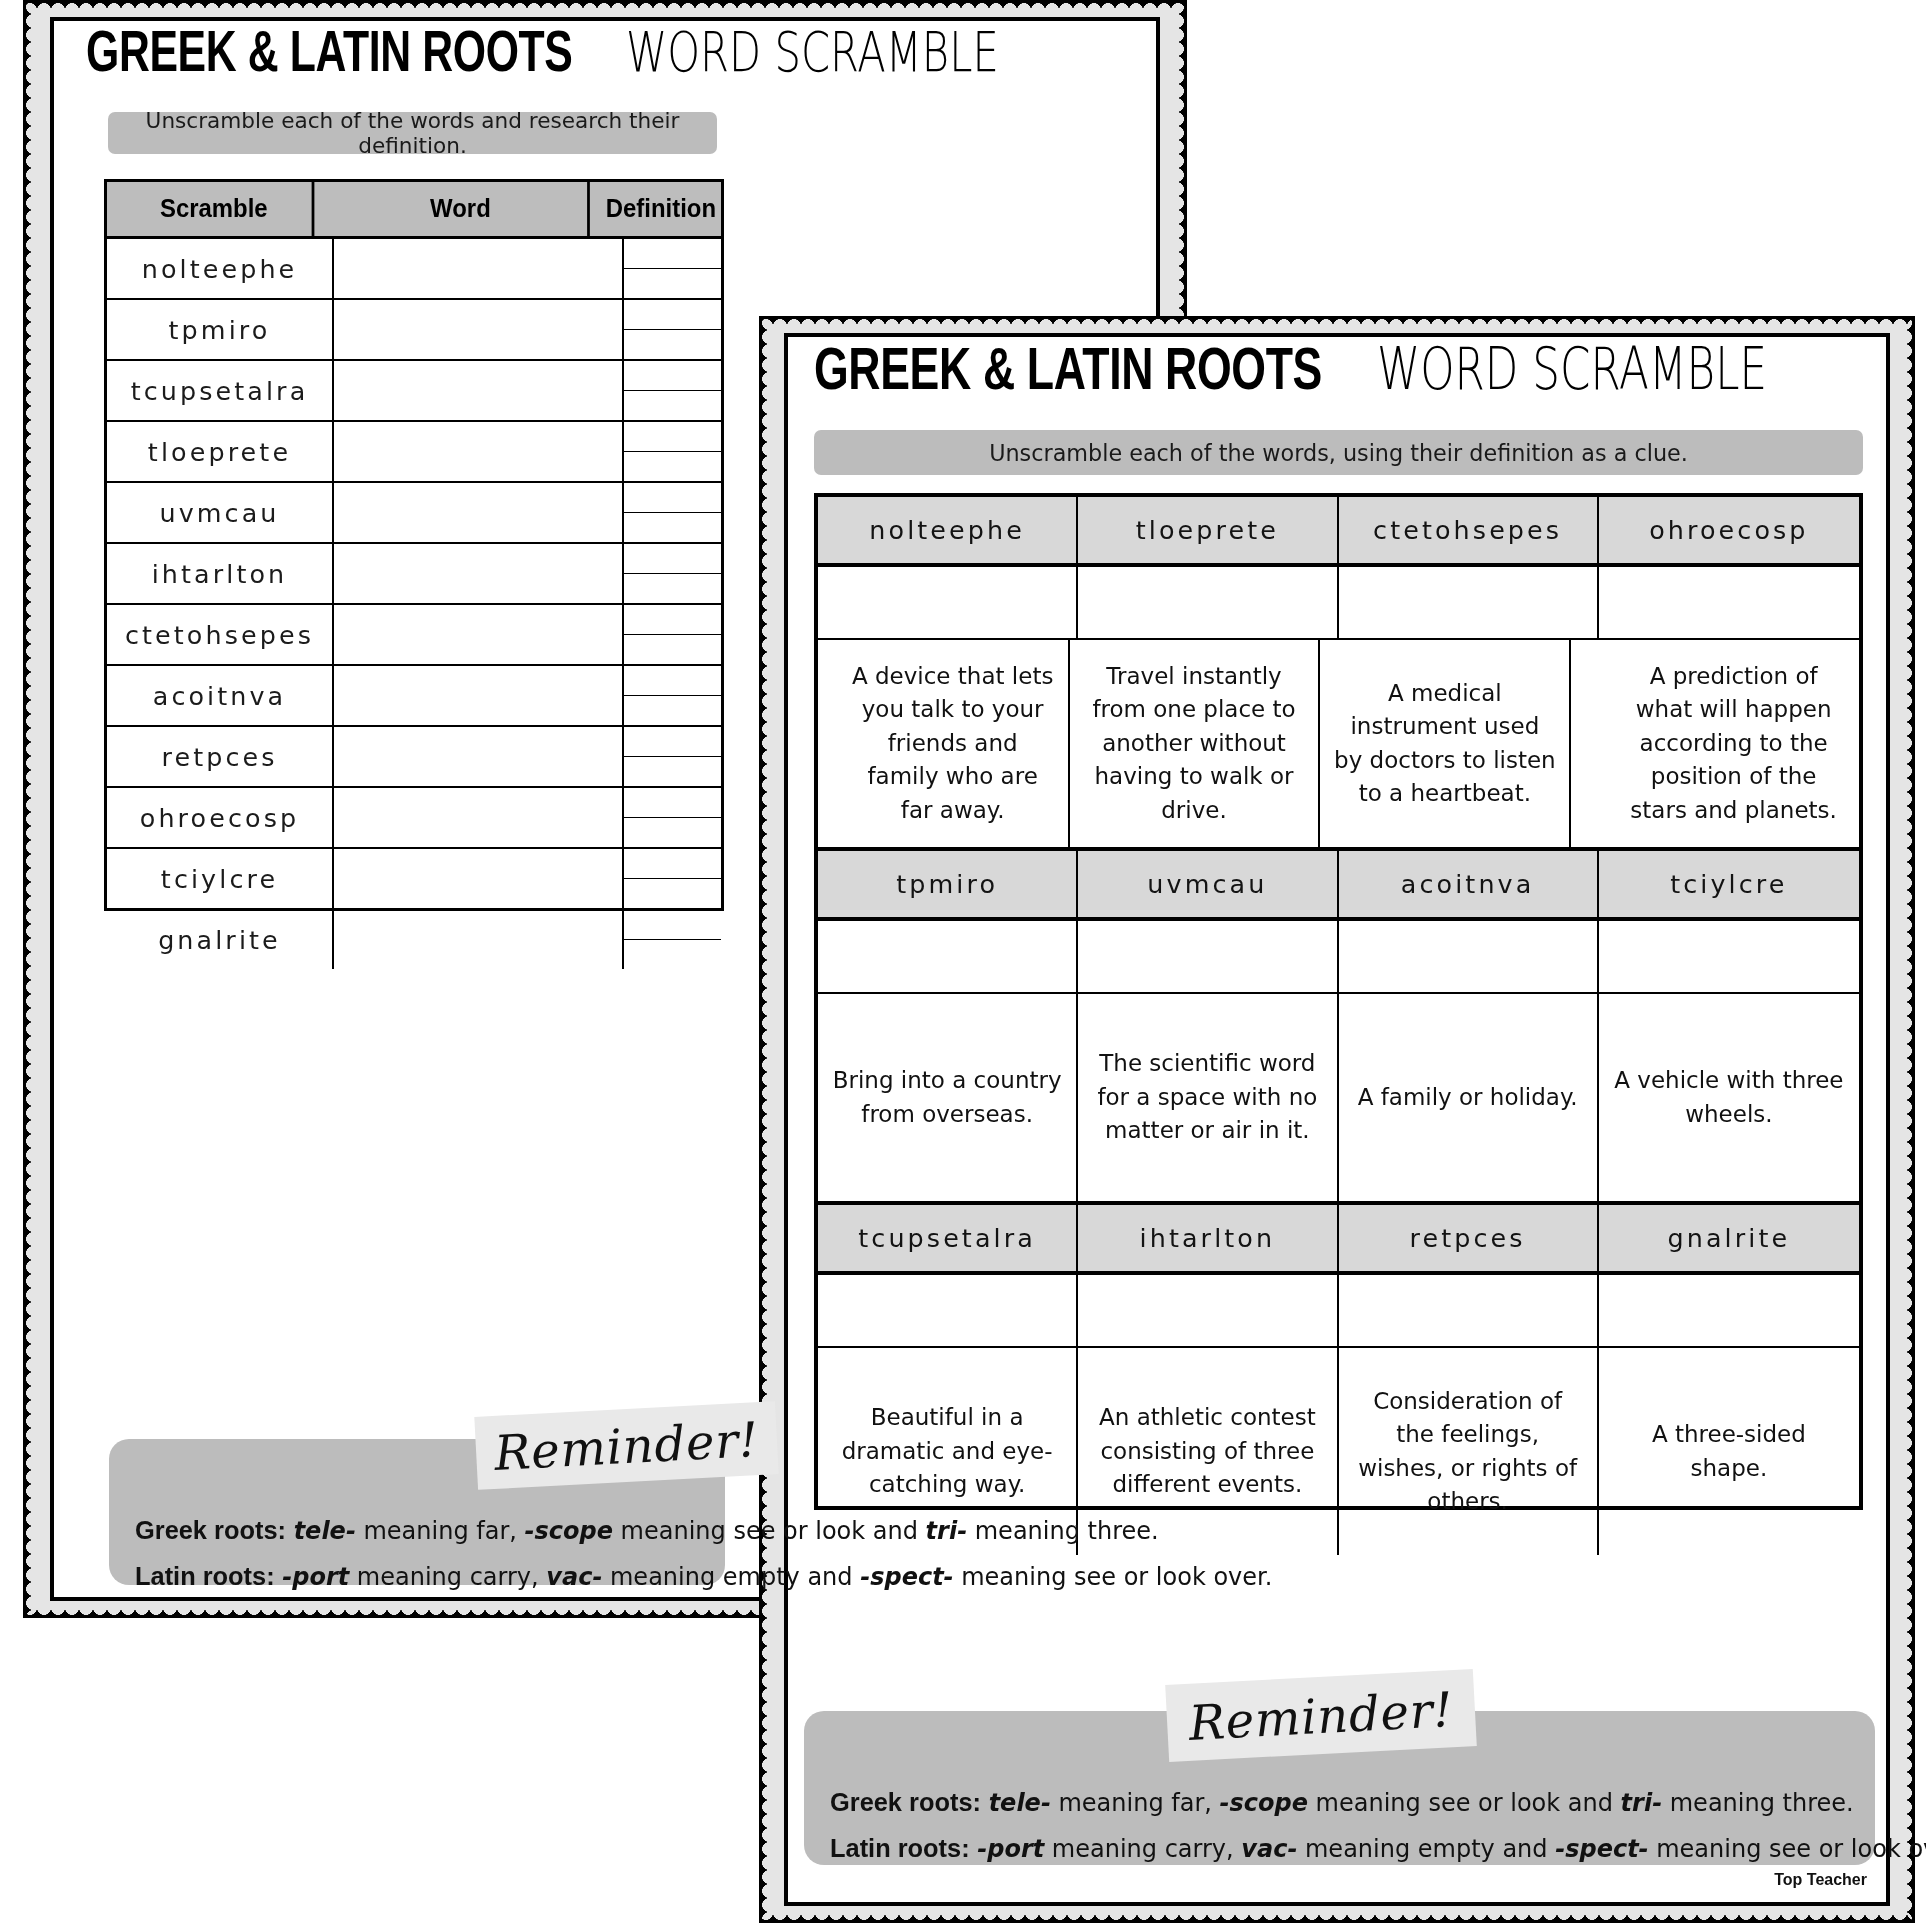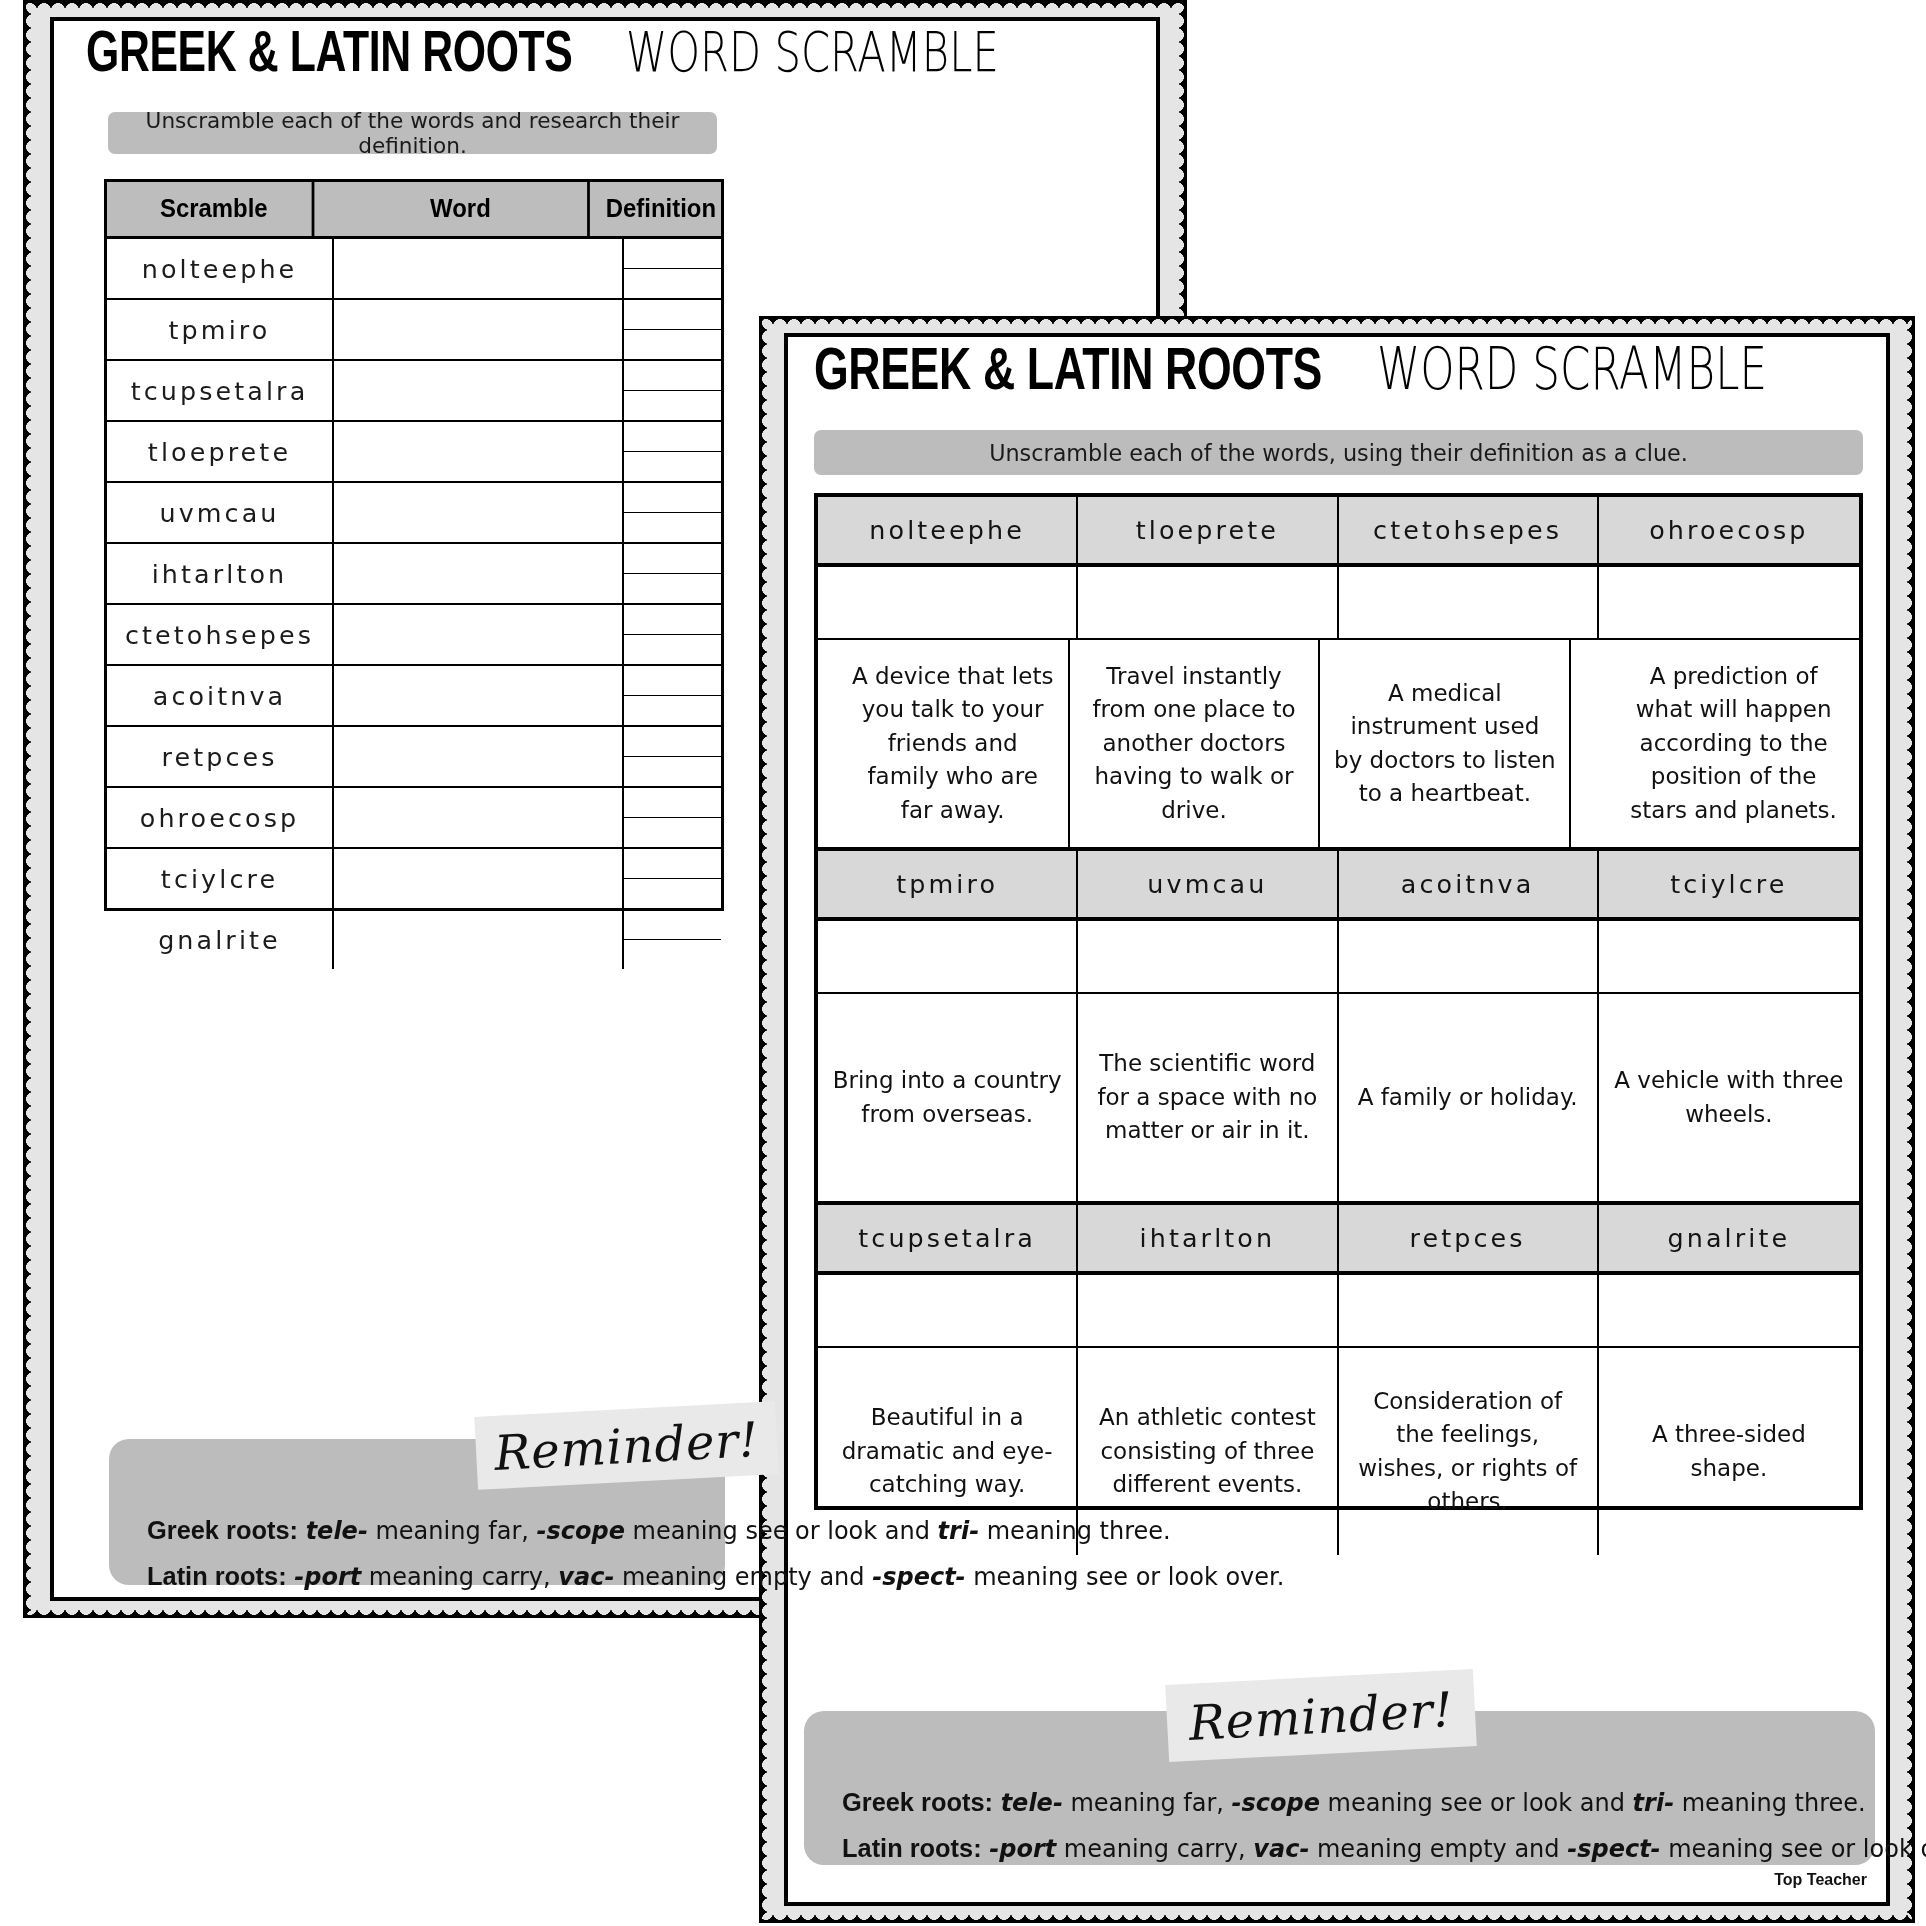--- a/index.html
+++ b/index.html
@@ -150,21 +150,21 @@
     position:absolute;
     background:#bcbcbc;
     border-radius:20px;
     z-index:1;
     box-sizing:border-box;
     padding:60px 26px 23px 26px;
   }
   .rem-line{
     font-family:"DejaVu Sans", sans-serif;
     font-size:24px;color:#111;
-    margin:17px 12px;white-space:nowrap;
+    margin:17px 0;white-space:nowrap;
   }
   .rem-line b{font-family:"Liberation Sans", sans-serif;font-weight:bold;font-size:25.4px;}
   .rem-line i{font-style:italic;font-weight:bold;}
 
   .brand{
     position:absolute;
     font-family:"Liberation Sans", sans-serif;
     font-weight:bold;font-size:16px;color:#111;
   }
 </style>
@@ -378,21 +378,21 @@
             <div class="t2-cell" style="width: 25%;">ohroecosp</div>
           </div>
           <div class="t2-blankrow">
             <div class="t2-cell" style="width: 25%;"></div>
             <div class="t2-cell" style="width: 25%;"></div>
             <div class="t2-cell" style="width: 25%;"></div>
             <div class="t2-cell" style="width: 25%;"></div>
           </div>
           <div class="t2-defrow">
             <div class="t2-cell" style="width: 25%; padding-left: 32px;">A device that lets you talk to your friends and family who are far away.</div>
-            <div class="t2-cell" style="width: 25%;">Travel instantly from one place to another doctors having to walk or drive.</div>
+            <div class="t2-cell" style="width: 25%;">Travel instantly from one place to another without having to walk or drive.</div>
             <div class="t2-cell" style="width: 25%;">A medical instrument used by doctors to listen to a heartbeat.</div>
             <div class="t2-cell" style="width: 25%; margin-left: 37px;">A prediction of what will happen according to the position of the stars and planets.</div>
           </div>
         </div>
         <div class="t2-block">
           <div class="t2-scrrow">
             <div class="t2-cell" style="width: 25%;">tpmiro</div>
             <div class="t2-cell" style="width: 25%;">uvmcau</div>
             <div class="t2-cell" style="width: 25%;">acoitnva</div>
             <div class="t2-cell" style="width: 25%;">tciylcre</div>

